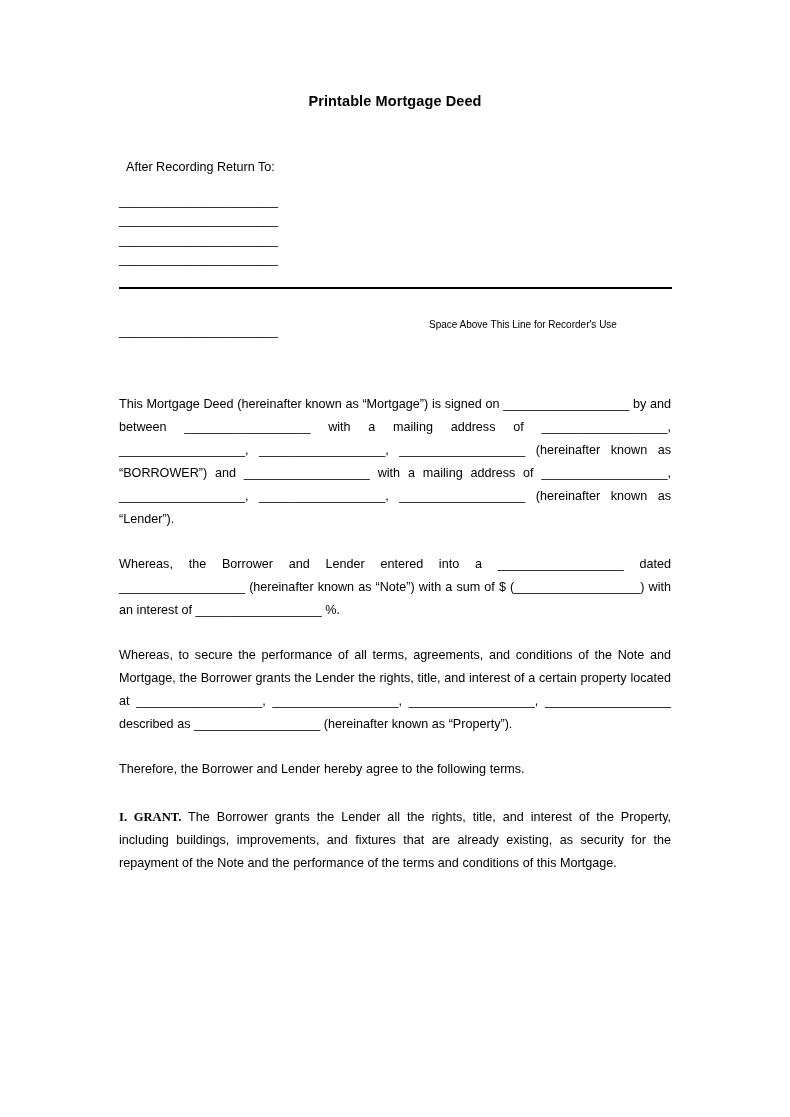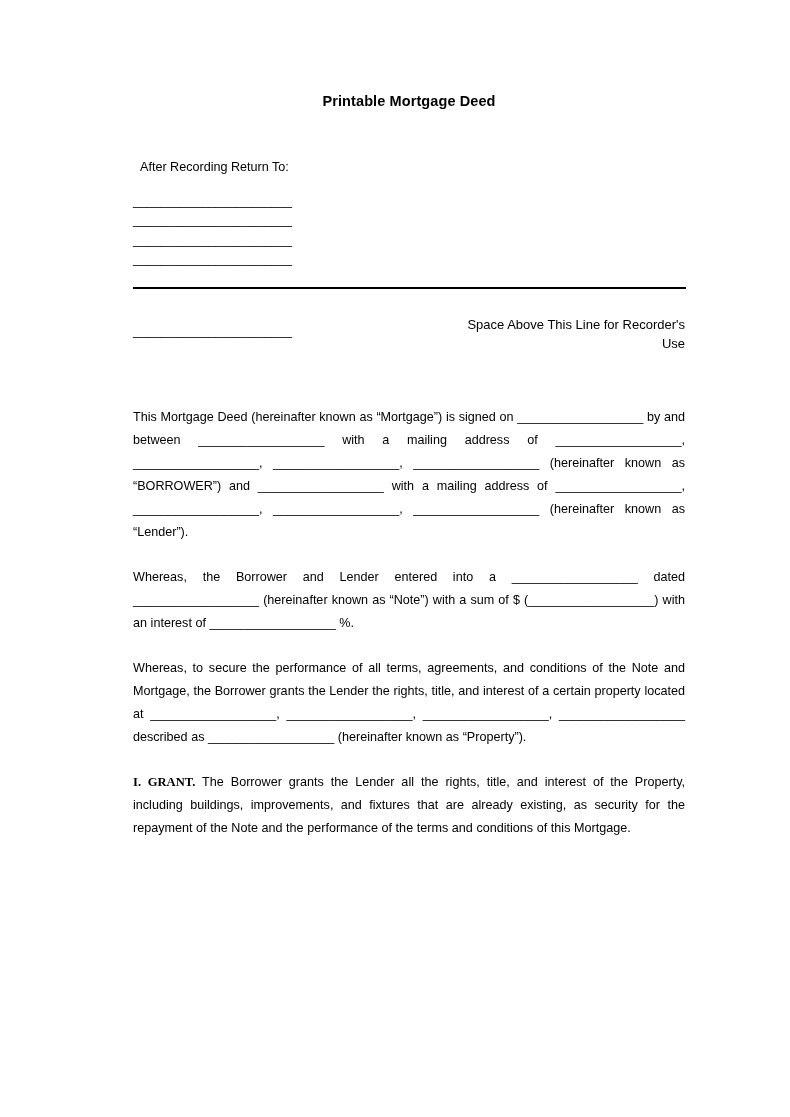--- a/index.html
+++ b/index.html
@@ -19,21 +19,21 @@
     position: relative;
     width: 790px;
     height: 1117px;
     background: #ffffff;
     overflow: hidden;
   }
 
   
   .content {
     position: absolute;
-    left: 133px;
+    left: 119px;
     top: 0;
     width: 552px;
   }
 
   .doc-title {
     font-size: 14.5px;
     font-weight: bold;
     text-align: center;
     letter-spacing: 0.1px;
     margin: 0;
@@ -71,23 +71,22 @@
   .recorder-row {
     display: flex;
     padding-top: 18px;
   }
   .recorder-left {
     width: 310px;
     flex: none;
   }
   .recorder-right {
     flex: 1;
-    font-size: 13px;
+    font-size: 10px;
     line-height: 19.5px;
-    text-align: right;
   }
   .recorder-left .rec-label {
     font-size: 12.6px;
     line-height: 19.5px;
     white-space: nowrap;
   }
   .recorder-left .rule-line {
     font-size: 12.6px;
     line-height: 19.5px;
     letter-spacing: -0.1px;
@@ -143,20 +142,21 @@
     </div>
 
     <div class="body-block">
 
       <p class="para">This Mortgage Deed (hereinafter known as “Mortgage”) is signed on __________________ by and between __________________ with a mailing address of __________________, __________________, __________________, __________________ (hereinafter known as “BORROWER”) and __________________ with a mailing address of __________________, __________________, __________________, __________________ (hereinafter known as “Lender”).</p>
 
       <p class="para">Whereas, the Borrower and Lender entered into a __________________ dated __________________ (hereinafter known as “Note”) with a sum of $ (__________________) with an interest of __________________ %.</p>
 
       <p class="para">Whereas, to secure the performance of all terms, agreements, and conditions of the Note and Mortgage, the Borrower grants the Lender the rights, title, and interest of a certain property located at __________________, __________________, __________________, __________________ described as __________________ (hereinafter known as “Property”).</p>
 
+      <p class="para tight">Therefore, the Borrower and Lender hereby agree to the following terms.</p>
 
       <p class="para">
         <span class="sec-head">I. GRANT.</span><span> The Borrower grants the Lender all the rights, title, and interest of the Property, including buildings, improvements, and fixtures that are already existing, as security for the repayment of the Note and the performance of the terms and conditions of this Mortgage.</span>
       </p>
 
 
     </div>
   </div>
 </div>
 

